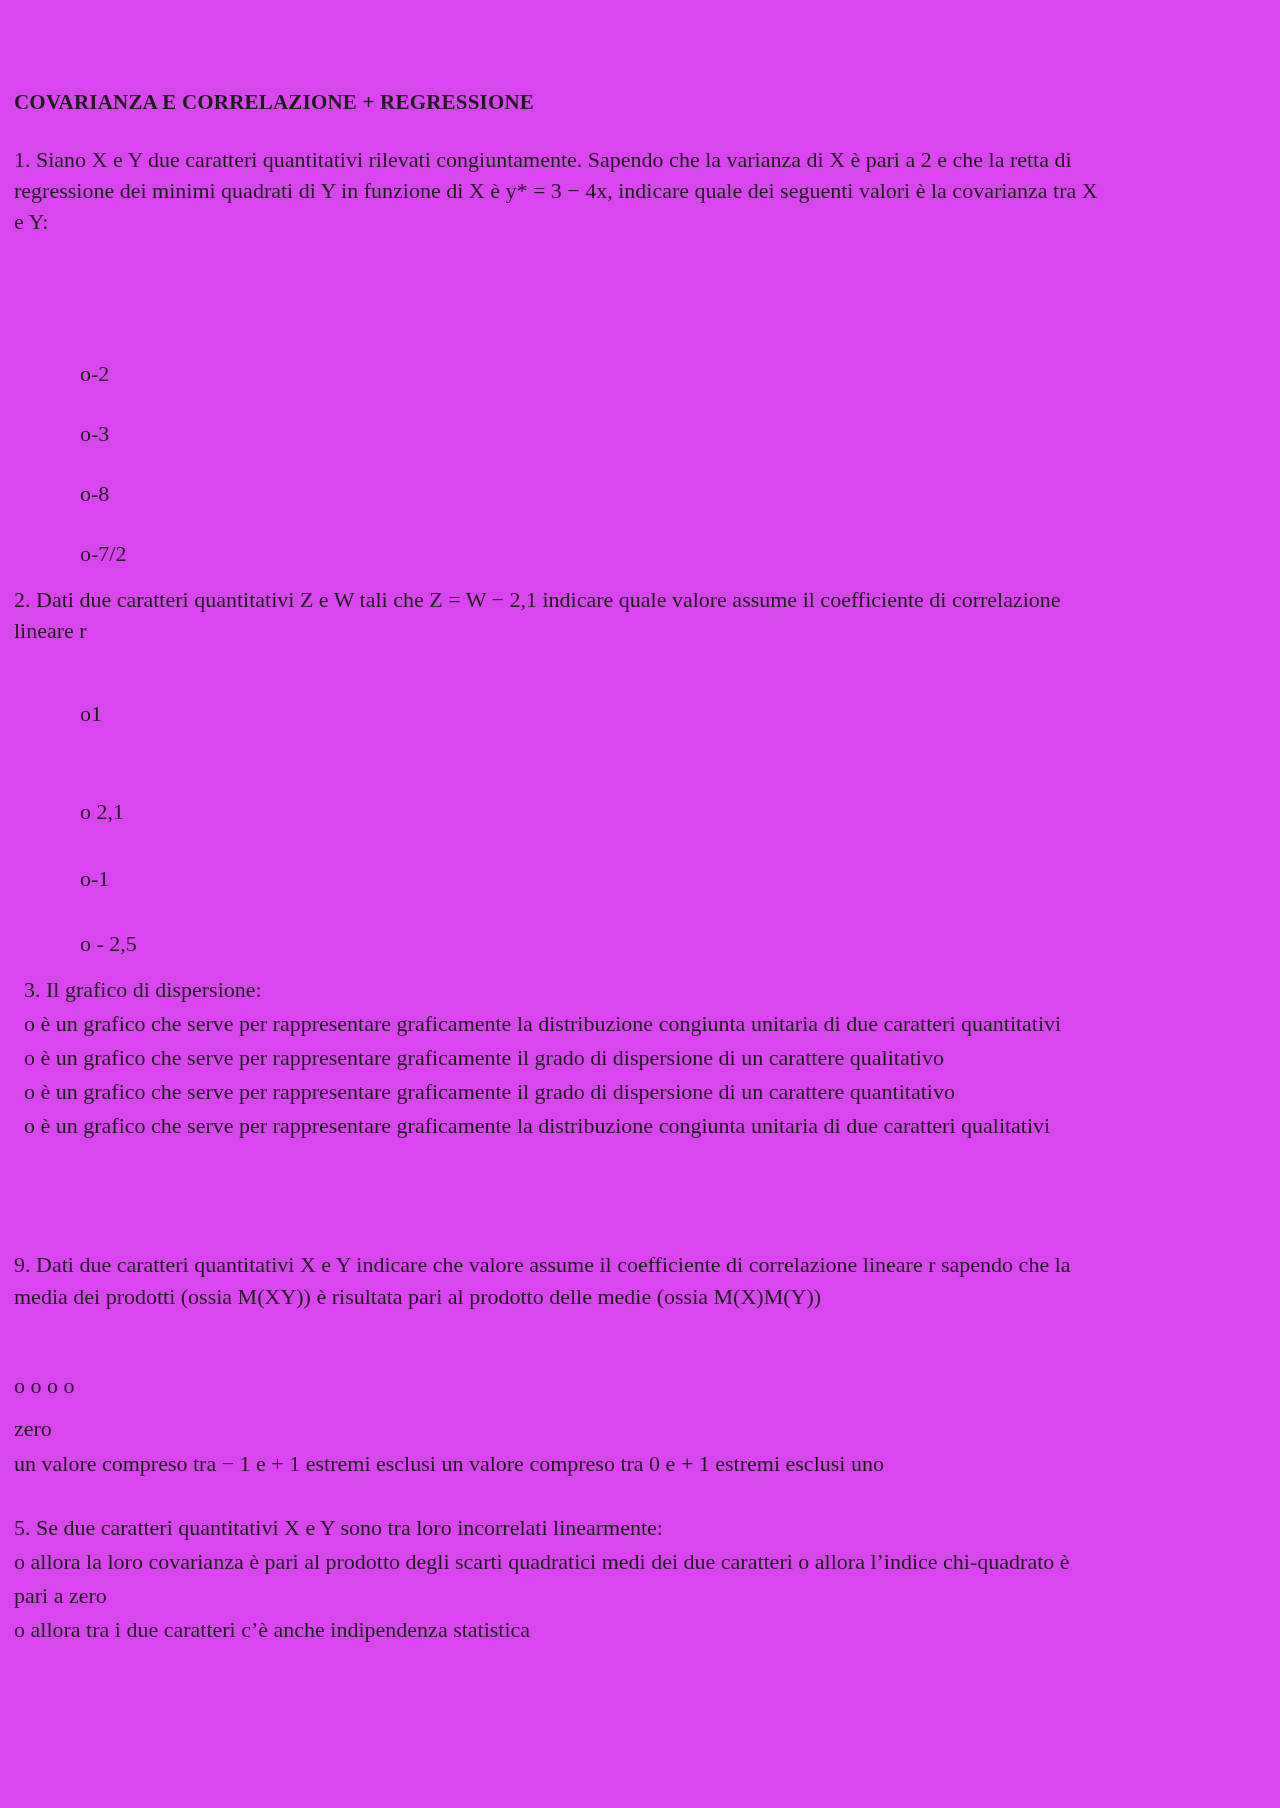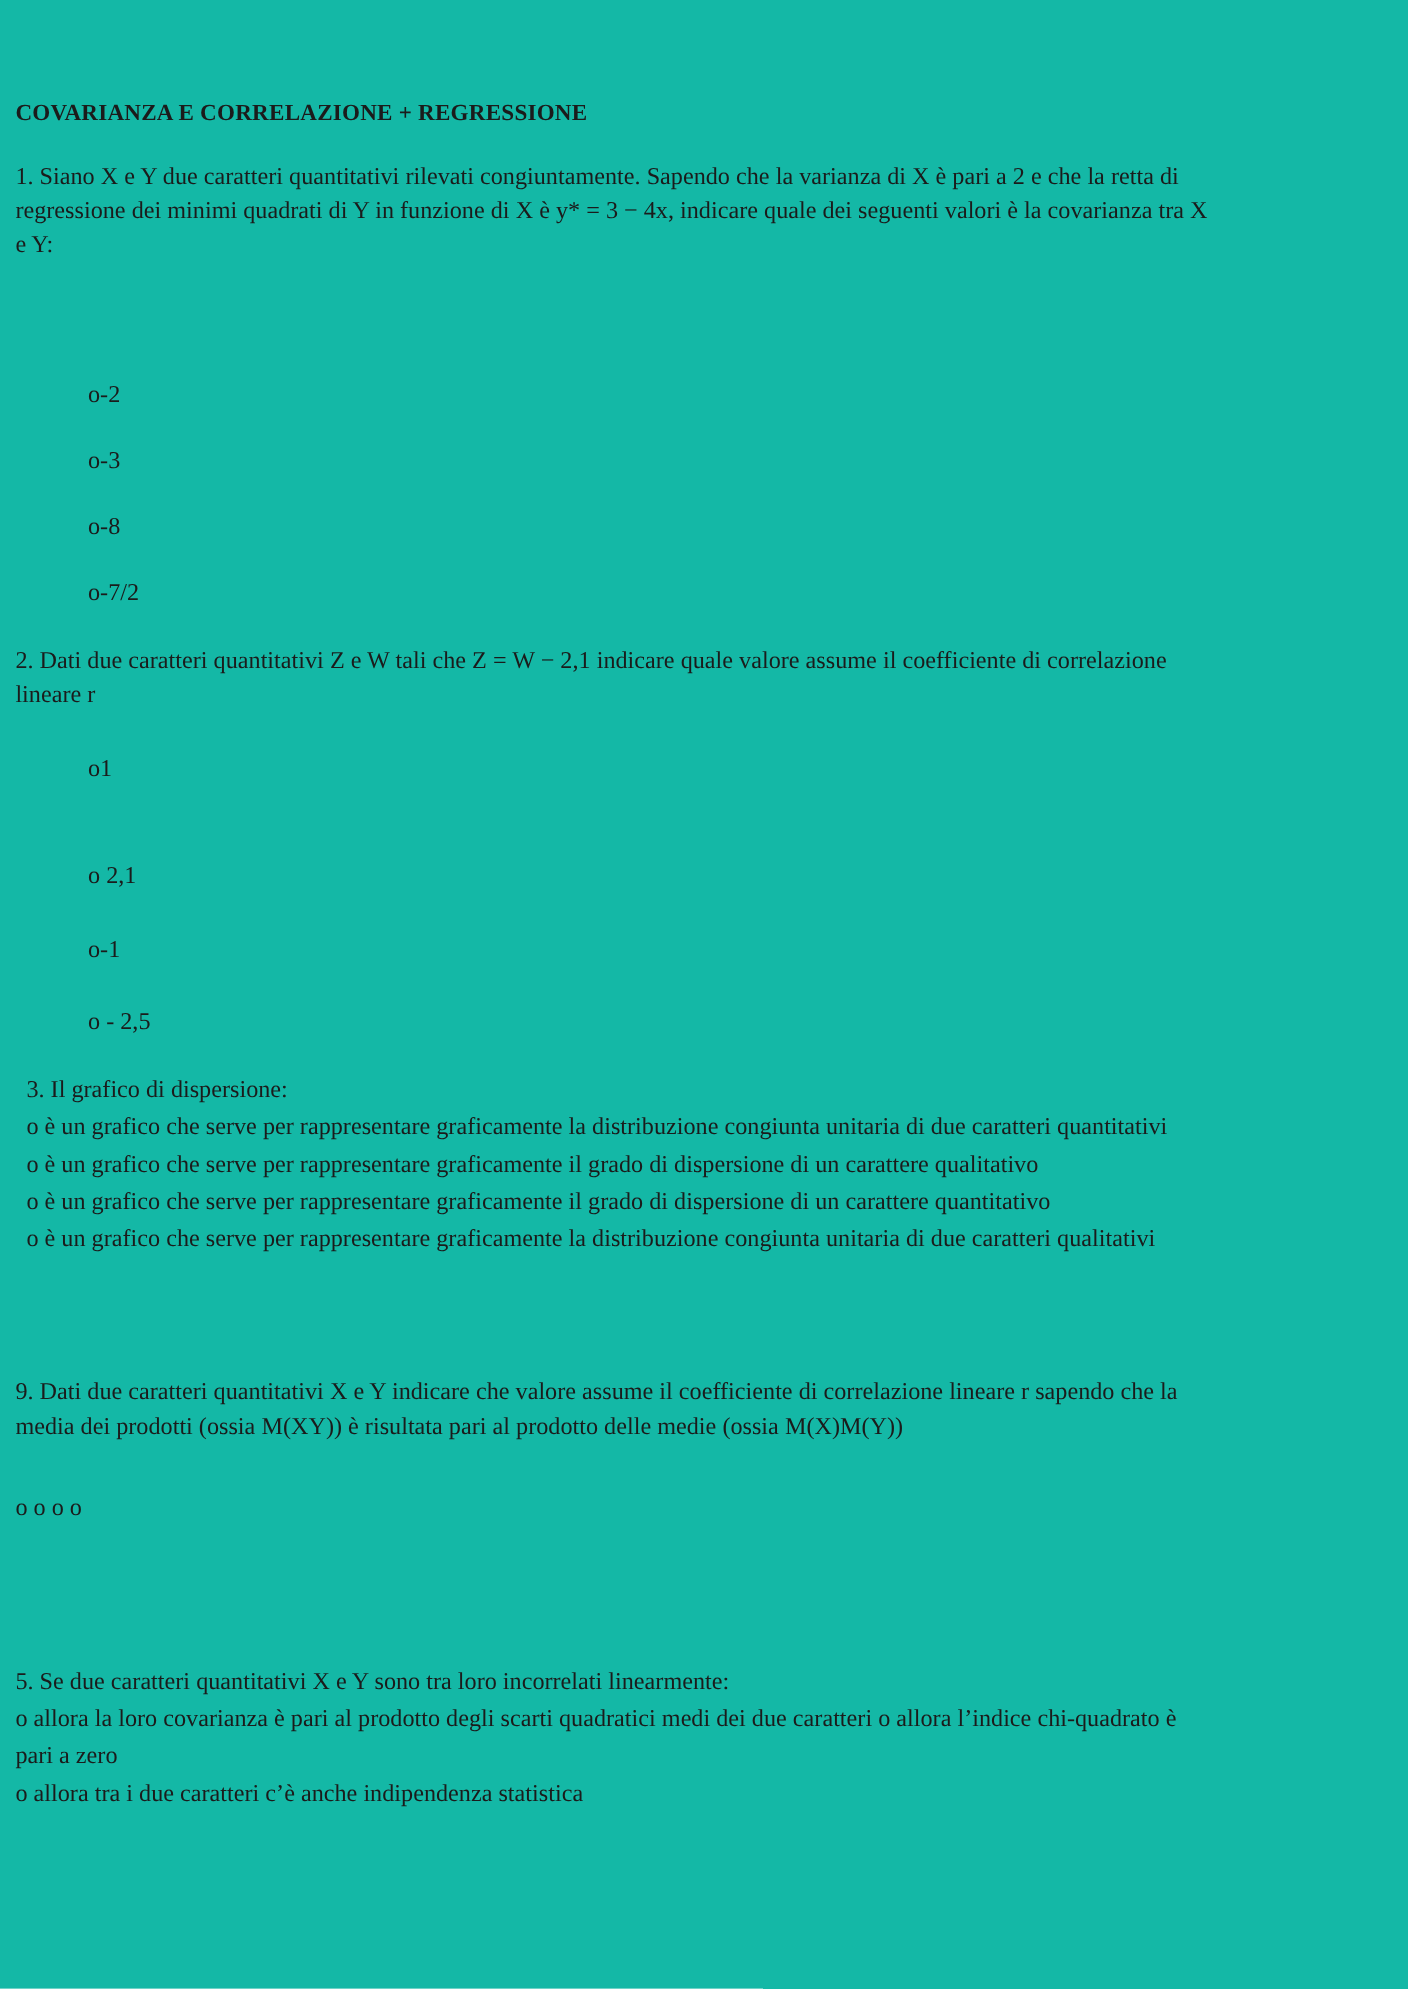--- a/index.html
+++ b/index.html
@@ -4,21 +4,21 @@
 <style>
   html, body {
     margin: 0;
     padding: 0;
     background: #ffffff;
   }
   .page {
     position: relative;
     width: 1280px;
     height: 1808px;
-    background: #14b8a6;
+    background: #d946ef;
     color: #1b1b1b;
     font-family: "Liberation Serif", "DejaVu Serif", serif;
     font-size: 22px;
     overflow: hidden;
   }
   .block {
     position: absolute;
     margin: 0;
   }
   .doc-title {
@@ -26,20 +26,21 @@
     font-size: 21px;
     letter-spacing: 0.2px;
   }
   .qtext {
     width: 1085px;
     line-height: 31px;
   }
   .opt-row {
     line-height: 31px;
     white-space: nowrap;
+    margin-top: 16px;
   }
   .flow {
     width: 1085px;
   }
   .flow p {
     margin: 0;
   }
   .lh34 p { line-height: 34px; }
   .lh35 p { line-height: 35px; }
   .lh32 { line-height: 32px; }
@@ -70,20 +71,24 @@
     <p>o è un grafico che serve per rappresentare graficamente la distribuzione congiunta unitaria di due caratteri quantitativi</p>
     <p>o è un grafico che serve per rappresentare graficamente il grado di dispersione di un carattere qualitativo</p>
     <p>o è un grafico che serve per rappresentare graficamente il grado di dispersione di un carattere quantitativo</p>
     <p>o è un grafico che serve per rappresentare graficamente la distribuzione congiunta unitaria di due caratteri qualitativi</p>
   </div>
 
   <div class="block qtext lh32" style="left:14px; top:1249px;">9. Dati due caratteri quantitativi X e Y indicare che valore assume il coefficiente di correlazione lineare r sapendo che la media dei prodotti (ossia M(XY)) è risultata pari al prodotto delle medie (ossia M(X)M(Y))</div>
 
   <div class="block opt-row" style="left:14px; top:1354px;">o o o o</div>
 
+  <div class="block flow lh35" style="left:14px; top:1411px;">
+    <p>zero</p>
+    <p>un valore compreso tra − 1 e + 1 estremi esclusi un valore compreso tra 0 e + 1 estremi esclusi uno</p>
+  </div>
 
   <div class="block flow lh34" style="left:14px; top:1511px;">
     <p>5. Se due caratteri quantitativi X e Y sono tra loro incorrelati linearmente:</p>
     <p>o allora la loro covarianza è pari al prodotto degli scarti quadratici medi dei due caratteri o allora l’indice chi-quadrato è pari a zero</p>
     <p>o allora tra i due caratteri c’è anche indipendenza statistica</p>
   </div>
 
 </div>
 
 </body></html>

